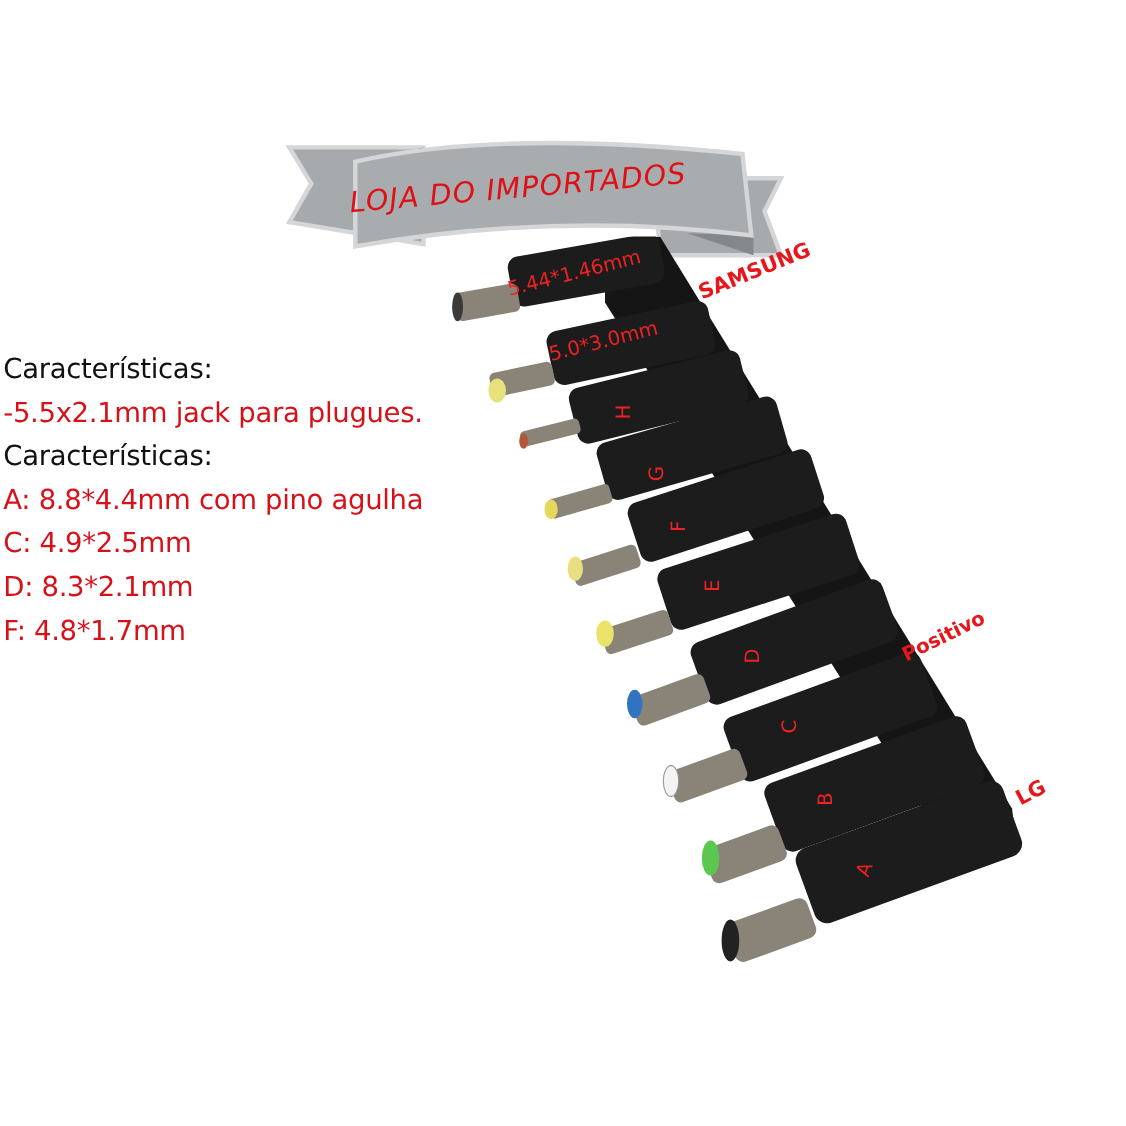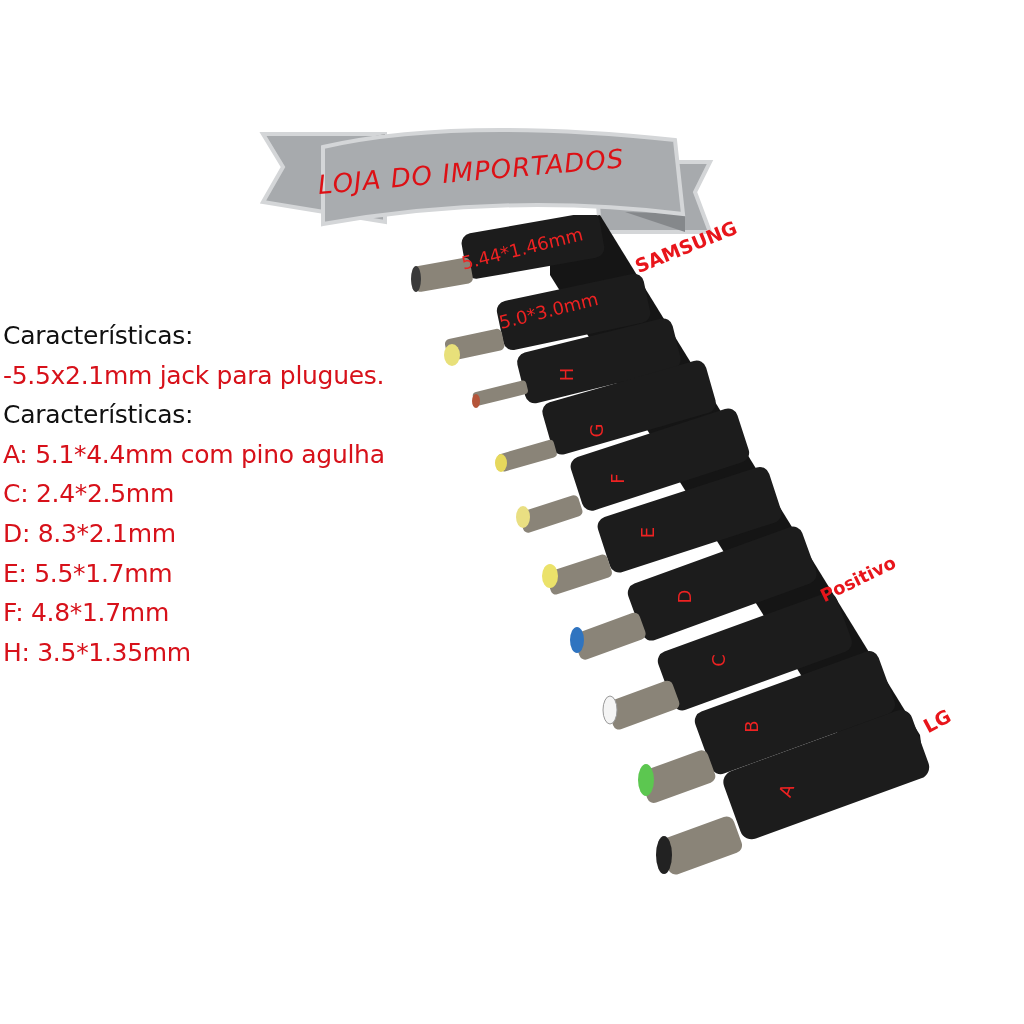--- a/index.html
+++ b/index.html
@@ -106,19 +106,17 @@
 <div class="tip-label" style="left:780px;top:780px;transform:rotate(-70deg);">A</div>
 
 <div class="brand brand-samsung">SAMSUNG</div>
 <div class="brand brand-positivo">Positivo</div>
 <div class="brand brand-lg">LG</div>
 
 <div class="specs">
   <div class="line heading">Características:</div>
   <div class="line red">-5.5x2.1mm jack para plugues.</div>
   <div class="line heading">Características:</div>
-  <div class="line red">A: 5.1*4.4mm com pino agulha</div>
-  <div class="line red">C: 2.4*2.5mm</div>
+  <div class="line red">A: 8.8*4.4mm com pino agulha</div>
+  <div class="line red">C: 4.9*2.5mm</div>
   <div class="line red">D: 8.3*2.1mm</div>
-  <div class="line red">E: 5.5*1.7mm</div>
   <div class="line red">F: 4.8*1.7mm</div>
-  <div class="line red">H: 3.5*1.35mm</div>
 </div>
 
 </body></html>

